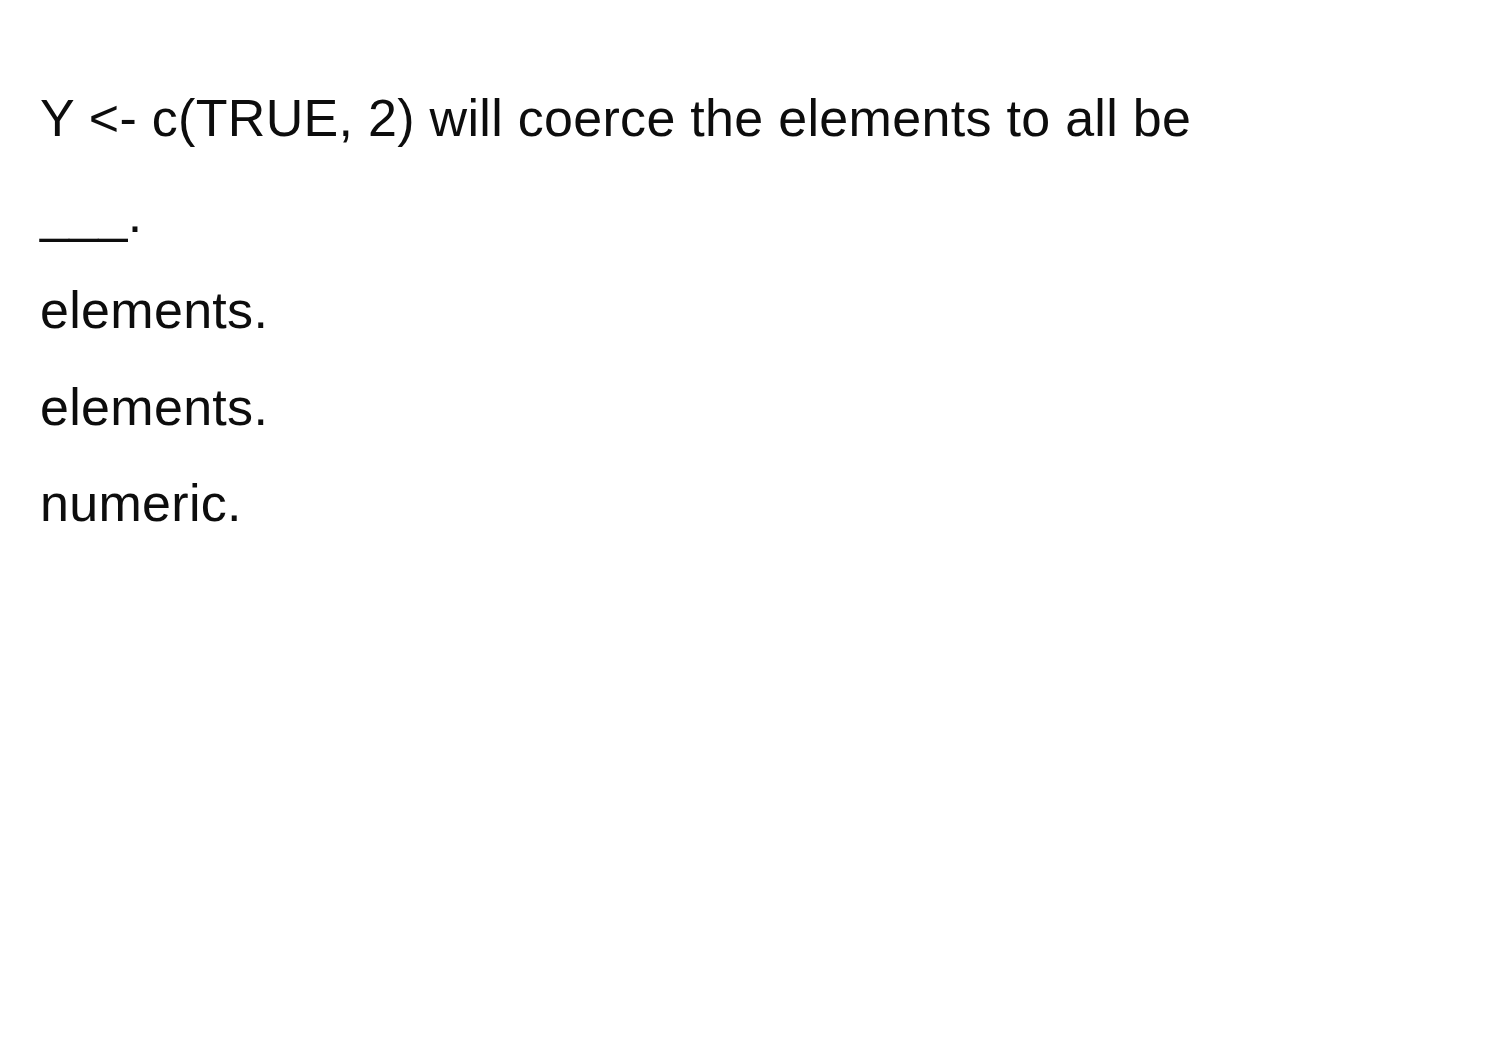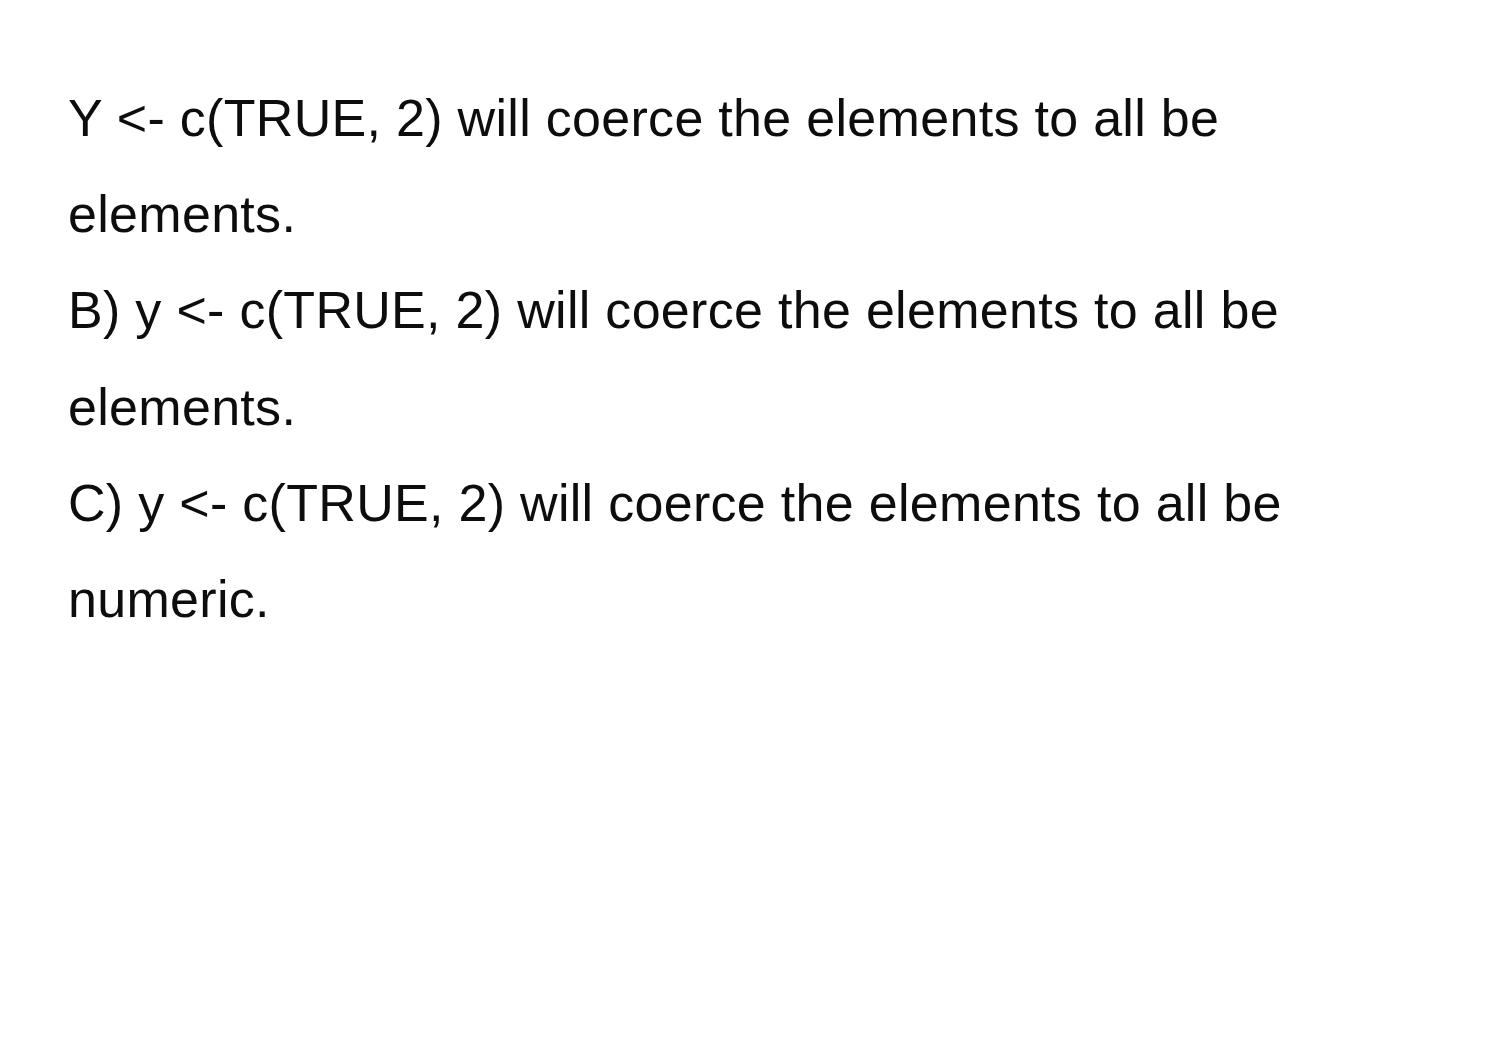--- a/index.html
+++ b/index.html
@@ -18,32 +18,30 @@
     padding: 70px 40px 40px 40px;
     width: 100%;
     height: 100%;
   }
   .line {
     font-size: 52px;
     line-height: 1.85;
     color: #0d0d0d;
     letter-spacing: 0.3px;
     white-space: pre-wrap;
-    margin-left: 28px;
   }
 </style>
 </head>
 <body>
 
 <div class="page">
 
   <div class="line">Y &lt;- c(TRUE, 2) will coerce the elements to all be </div>
+  <div class="line">___.</div>
 
   <div class="line">elements.</div>
 
-  <div class="line"><span>B)</span> <span>y &lt;- c(TRUE, 2) will coerce the elements to all be </span></div>
   <div class="line">elements.</div>
 
-  <div class="line"><span>C)</span> <span>y &lt;- c(TRUE, 2) will coerce the elements to all be </span></div>
 
   <div class="line">numeric.</div>
 
 </div>
 
 </body></html>

